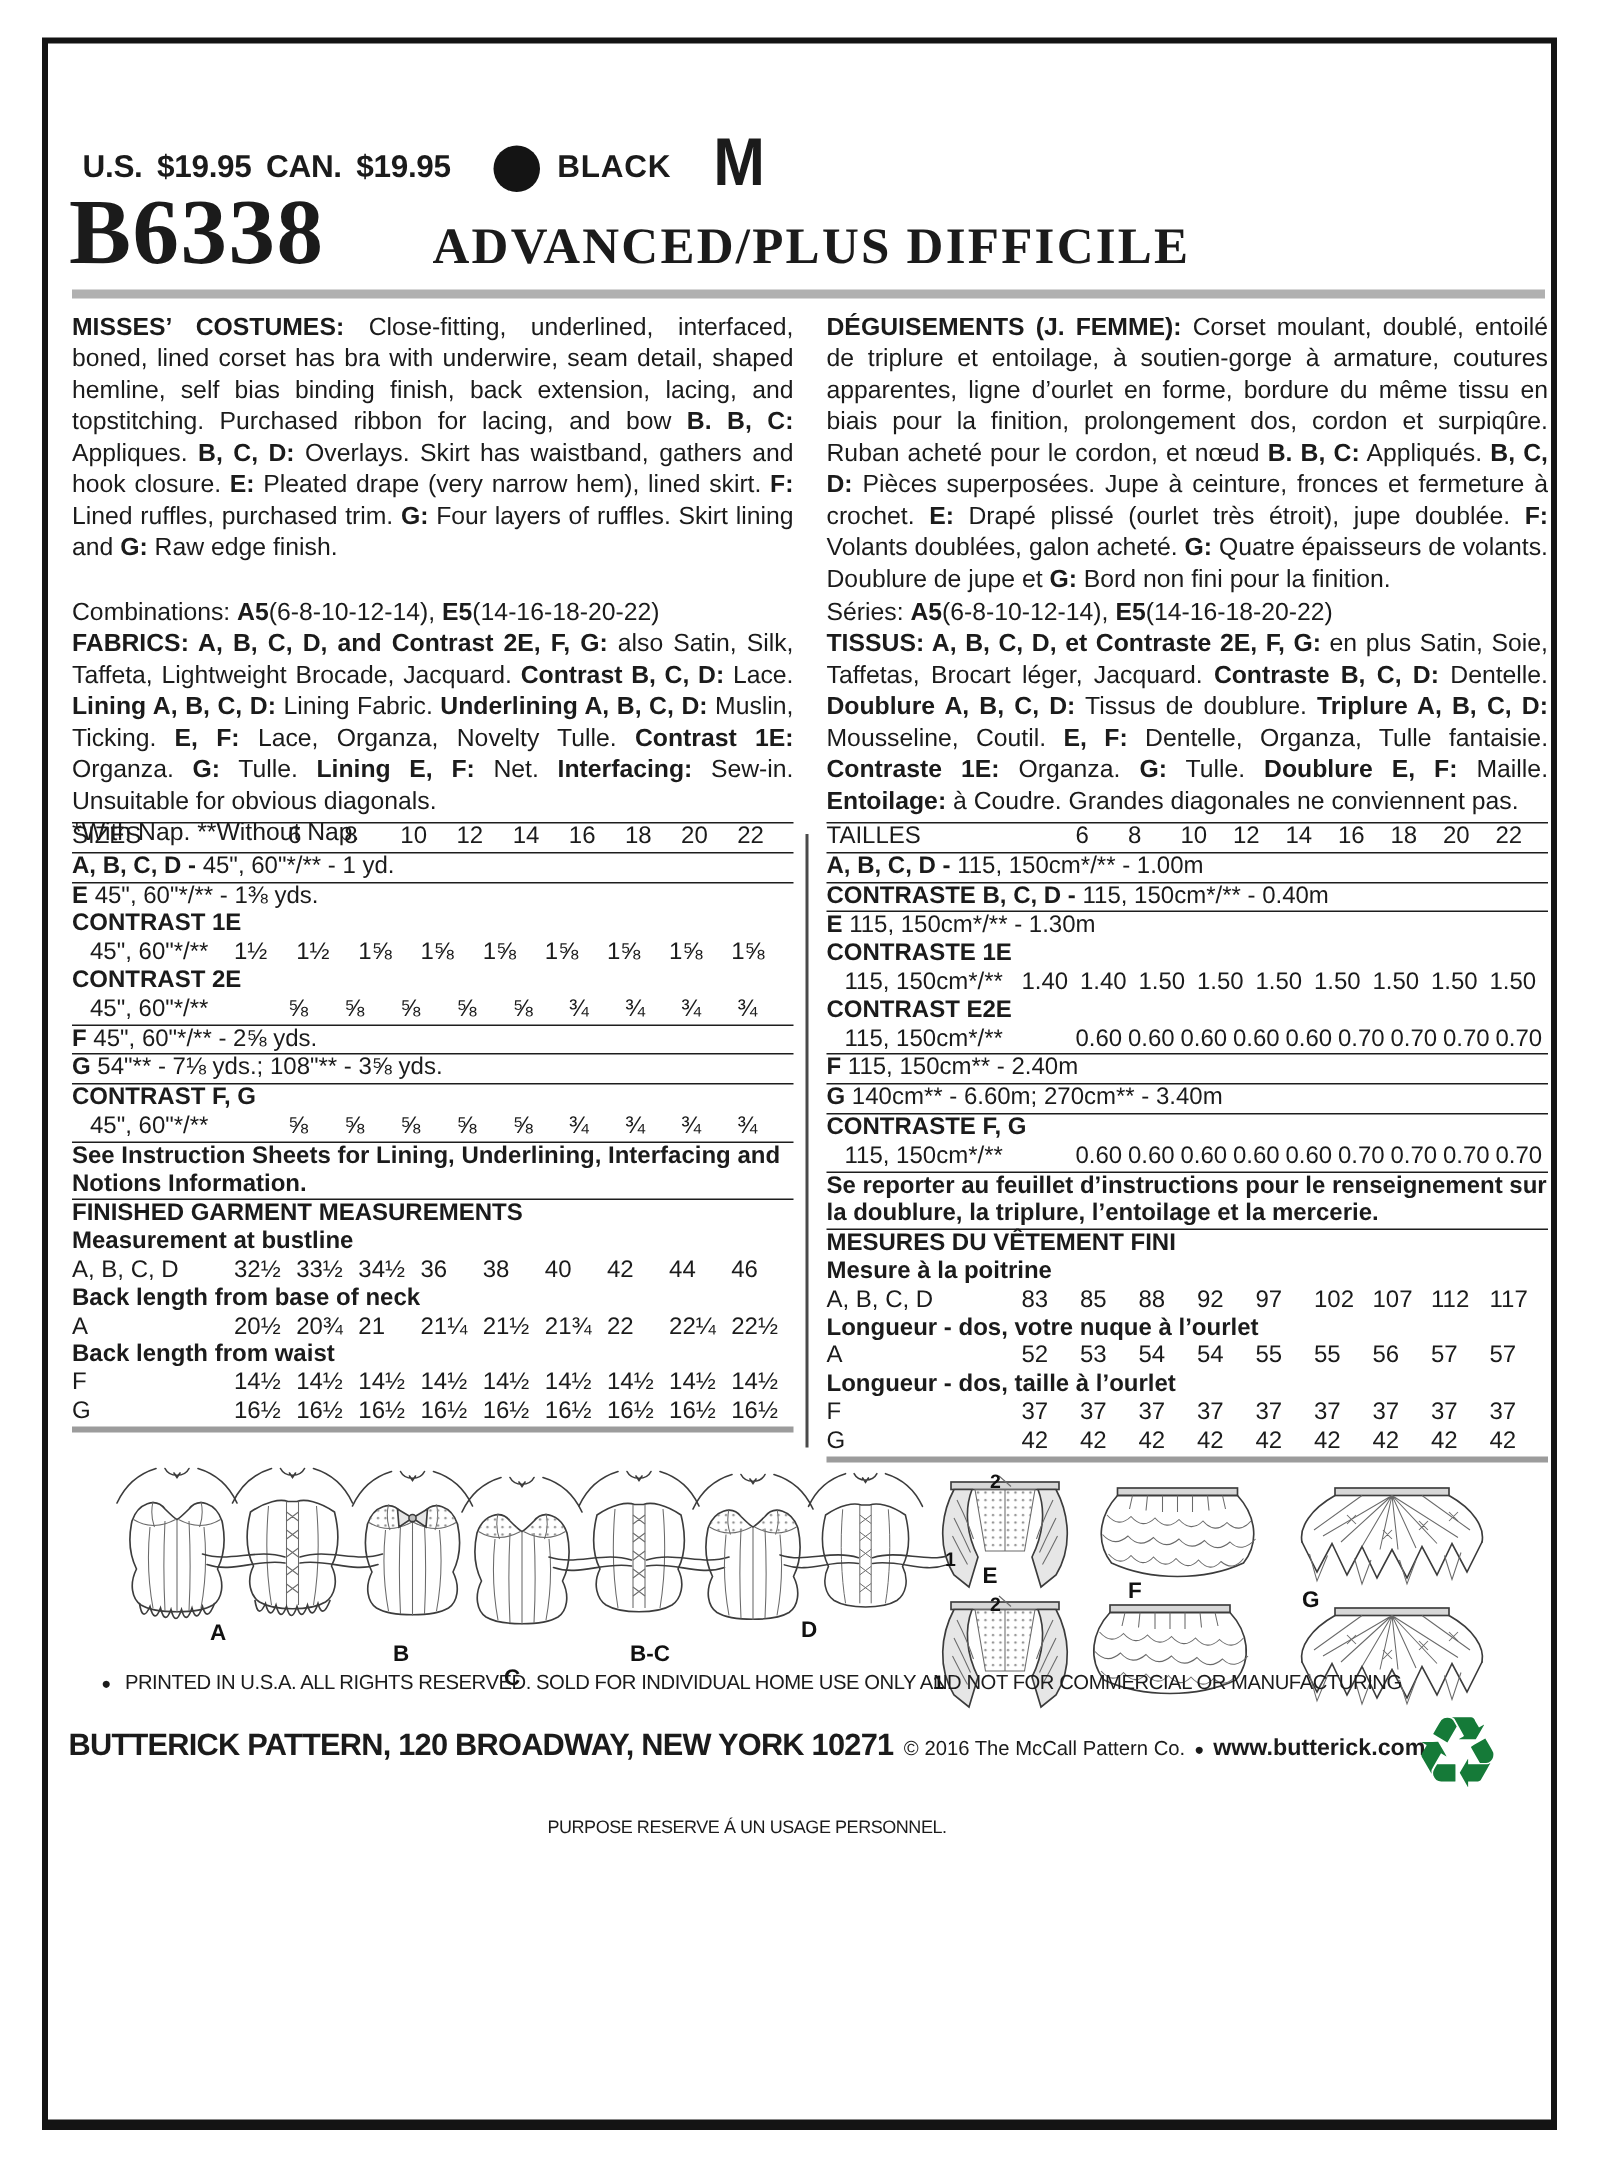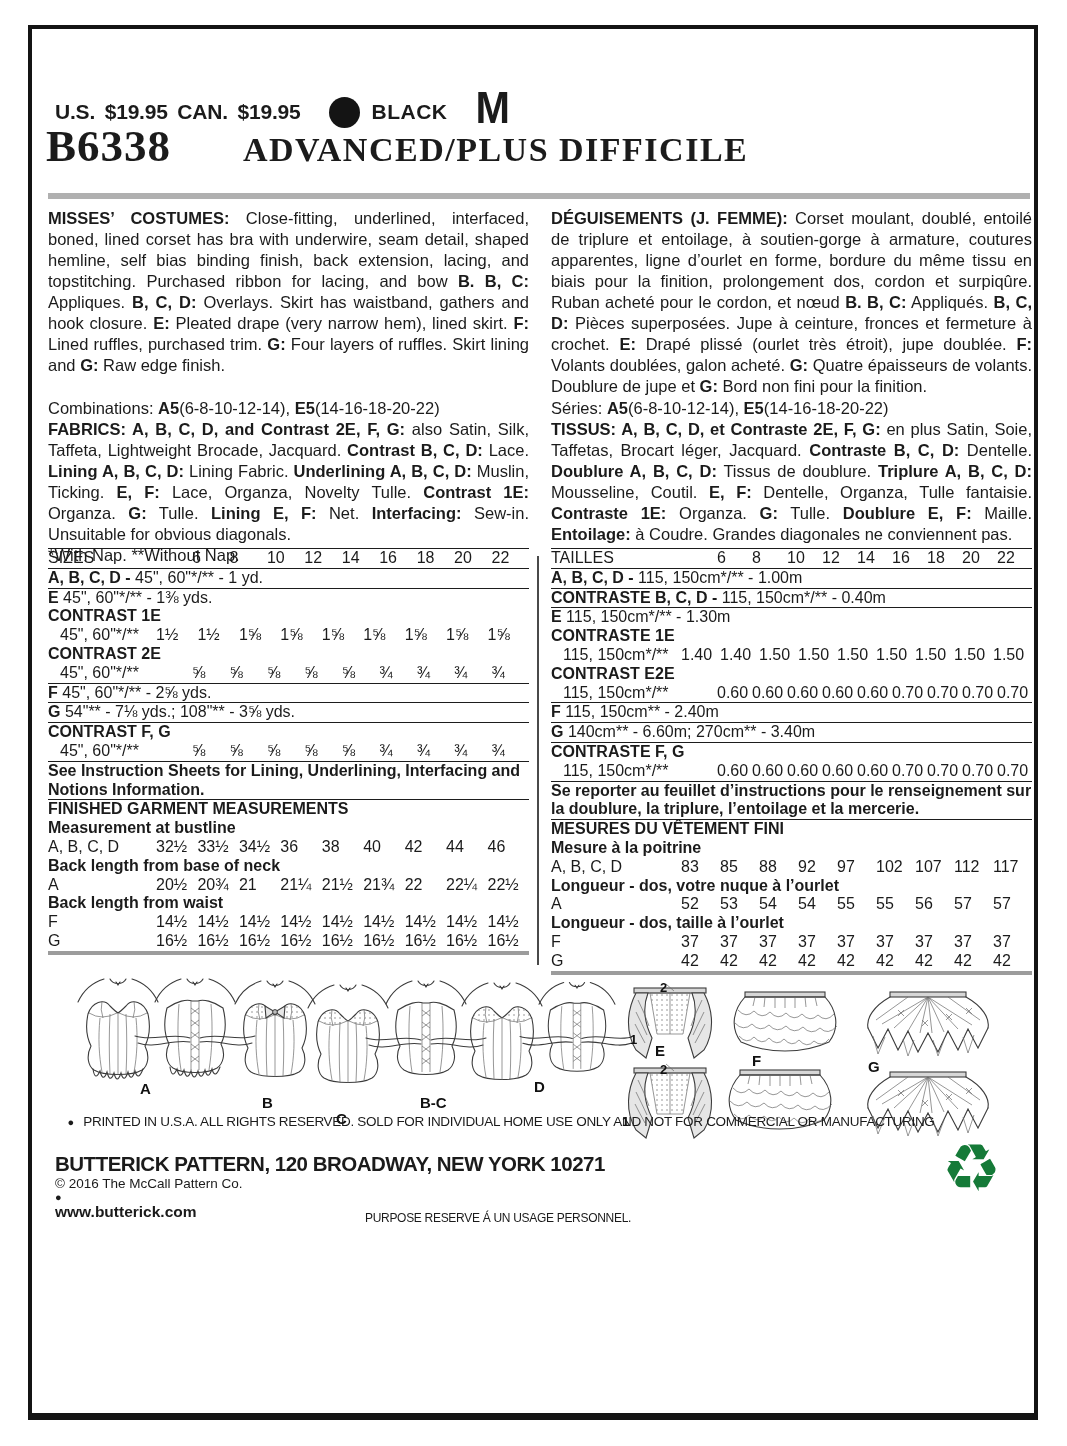--- a/index.html
+++ b/index.html
@@ -8,21 +8,21 @@
   .frame{position:absolute;left:28px;top:25px;width:1010px;height:1395px;
          border:4px solid #141414;border-bottom-width:7px;box-sizing:border-box;}
   
   .priceRow{position:absolute;left:55px;top:90px;display:flex;align-items:center;}
   .priceTxt{font-weight:bold;font-size:21px;letter-spacing:-0.2px;word-spacing:4px;white-space:pre;}
   .dot{width:31px;height:31px;border-radius:50%;background:#141414;margin:0 12px 0 28px;}
   .blackTxt{font-weight:bold;font-size:21px;letter-spacing:0.5px;}
   .mLogo{font-weight:bold;font-size:45px;margin-left:26px;margin-top:-8px;transform:scaleX(0.92);}
   .titleRow{position:absolute;left:46px;top:124px;display:flex;align-items:baseline;
             font-family:"Liberation Serif","DejaVu Serif",serif;}
-  .pnum{font-size:45px;font-weight:bold;letter-spacing:1px;line-height:1;}
+  .pnum{font-size:62px;font-weight:bold;letter-spacing:1px;line-height:1;}
   .diff{font-size:34px;font-weight:bold;letter-spacing:1.5px;margin-left:72px;line-height:1;}
   .grayBar{position:absolute;left:48px;top:193px;width:982px;height:6px;background:#b0b0b0;}
   
   .cols{position:absolute;left:48px;top:208px;width:984px;display:flex;}
   .col{width:481px;}
   .col.en{margin-right:11px;}
   .col.fr{margin-left:11px;}
   .desc{height:190px;text-align:justify;font-size:16.5px;line-height:21px;}
   .mid{height:150px;font-size:16.5px;line-height:21px;}
   .fabrics{text-align:justify;}
@@ -43,21 +43,21 @@
   .ncell{flex:1;text-align:left;}
   
   .figs{position:absolute;left:40px;top:966px;width:1000px;height:190px;}
   .figLabel{position:absolute;font-weight:bold;font-size:15px;color:#111;}
   .figNum{position:absolute;font-weight:bold;font-size:13px;color:#111;}
   svg .ln{fill:none;stroke:#3c3c3c;stroke-width:1.1;stroke-linecap:round;}
   svg .thin{fill:none;stroke:#6a6a6a;stroke-width:0.7;}
   svg .fillg{fill:#e6e6e6;stroke:#3c3c3c;stroke-width:1.1;}
   svg .band{fill:#d7d7d7;stroke:#3c3c3c;stroke-width:1.1;}
   
-  .footer1{position:absolute;left:48px;top:1152px;width:900px;display:flex;justify-content:center;align-items:baseline;white-space:nowrap;flex-direction:column;}
+  .footer1{position:absolute;left:48px;top:1152px;width:900px;display:flex;justify-content:center;align-items:baseline;white-space:nowrap;}
   .f1b{font-weight:bold;font-size:20.5px;letter-spacing:-0.5px;}
   .f1r{font-size:13.5px;margin-left:7px;}
   .f1dot{font-size:11px;margin:0 6px;}
   .f1w{font-weight:bold;font-size:15.5px;}
   .footer2{position:absolute;left:48px;top:1114px;width:900px;text-align:center;
            font-size:13.5px;letter-spacing:-0.3px;white-space:nowrap;}
   .footer3{position:absolute;left:48px;top:1211px;width:900px;text-align:center;
            font-size:12px;letter-spacing:-0.3px;}
   .recycle{position:absolute;left:942px;top:1136px;font-family:"DejaVu Sans",sans-serif;
            font-size:66px;color:#157a38;line-height:1;font-weight:bold;}

